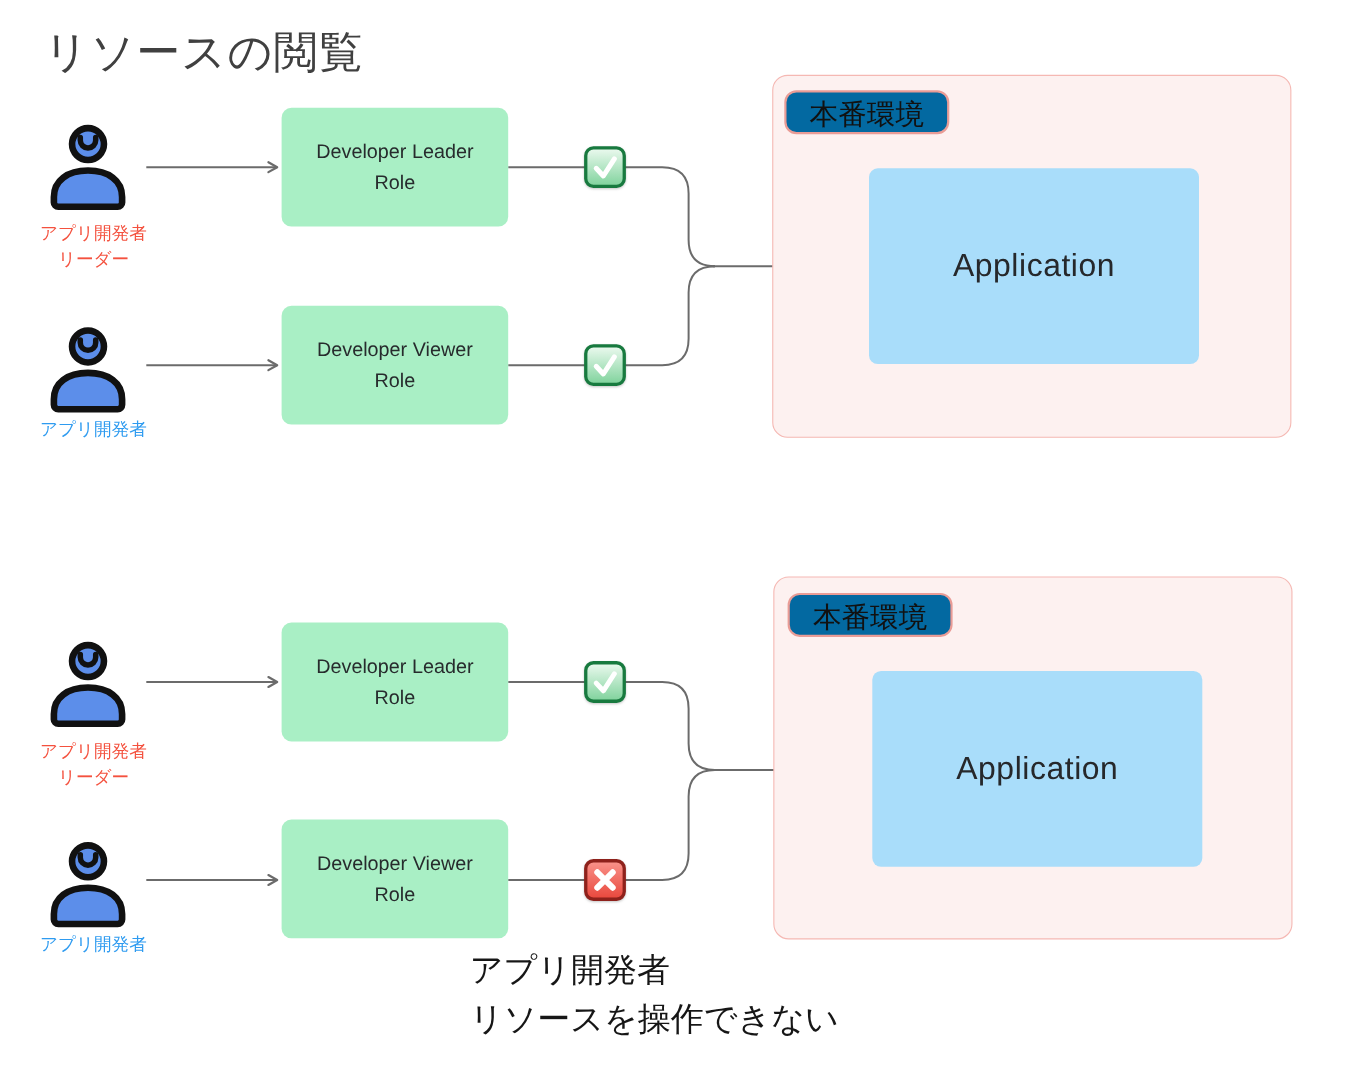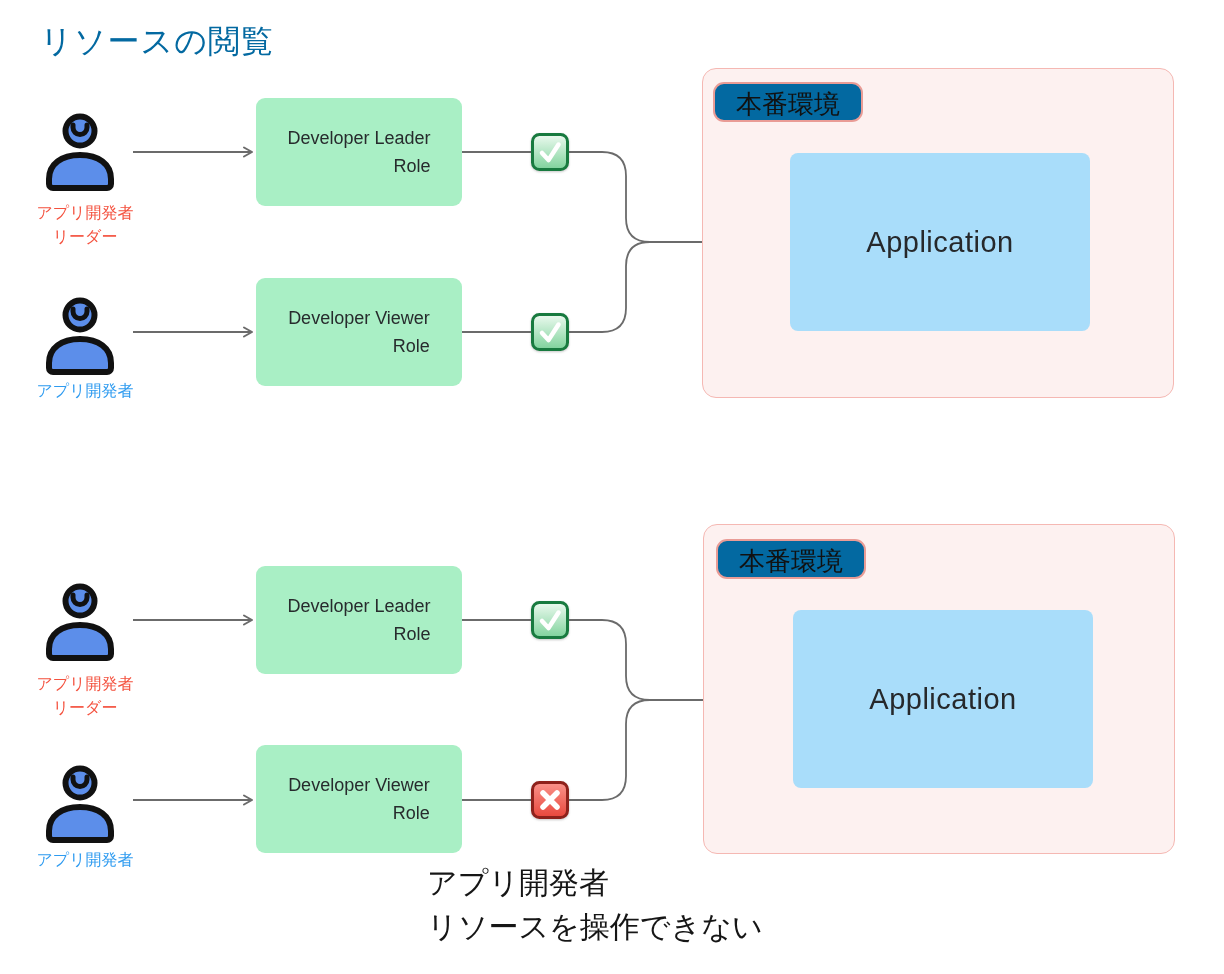--- a/index.html
+++ b/index.html
@@ -5,37 +5,37 @@
   html,body{margin:0;padding:0;}
   body{
     width:1224px;height:974px;position:relative;background:#ffffff;
     font-family:"Liberation Sans","DejaVu Sans",sans-serif;
     overflow:hidden;
   }
   .canvas{position:absolute;left:0;top:0;width:1224px;height:974px;}
   .abs{position:absolute;}
 
   .section-title{
-    font-size:32px;color:#0369a1;letter-spacing:1px;white-space:nowrap;
+    font-size:40px;color:#404040;letter-spacing:1px;white-space:nowrap;
   }
   .actor-label{
     width:150px;text-align:center;font-size:16px;line-height:24px;white-space:nowrap;
   }
   .actor-label.red{color:#F4513E;}
   .actor-label.blue{color:#2E9BF0;}
   .actor-label span{display:block;}
 
   .role-box{
     width:206px;height:108px;background:#A9EFC5;border-radius:9px;
     display:flex;align-items:center;justify-content:center;text-align:center;
   }
   .role-box .role-label{
     font-size:18px;line-height:28px;color:#272B2D;font-weight:500;
   }
-  .role-box .role-label span{display:block;text-align:right;}
+  .role-box .role-label span{display:block;}
 
   .env-box{
     width:472px;height:330px;background:#FDF1F0;border:1.5px solid #F5B8B3;
     border-radius:14px;box-sizing:border-box;
   }
   .env-badge{
     height:40px;line-height:40px;padding:0 21px;background:#0369a1;
     border:2px solid #E99C96;border-radius:11px;box-sizing:border-box;
     font-size:26px;color:#111;white-space:nowrap;
   }

